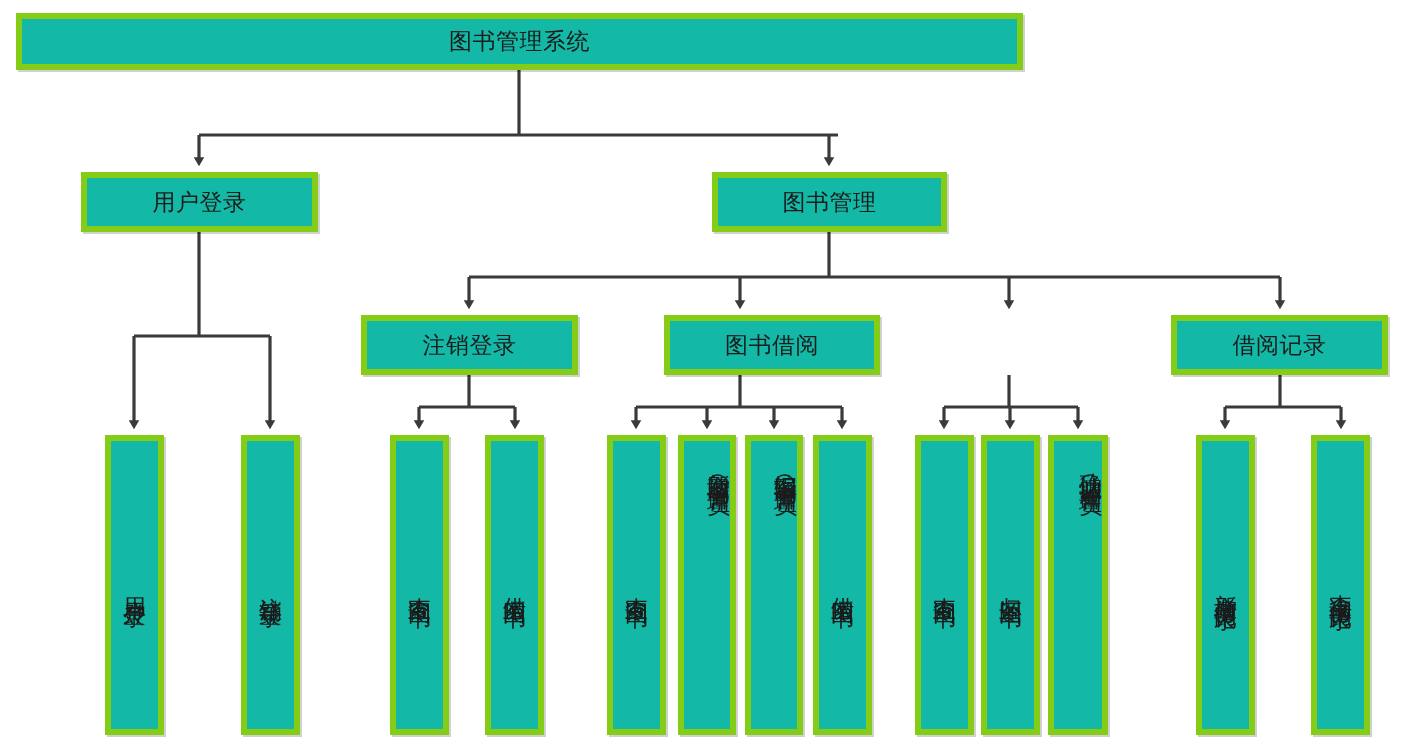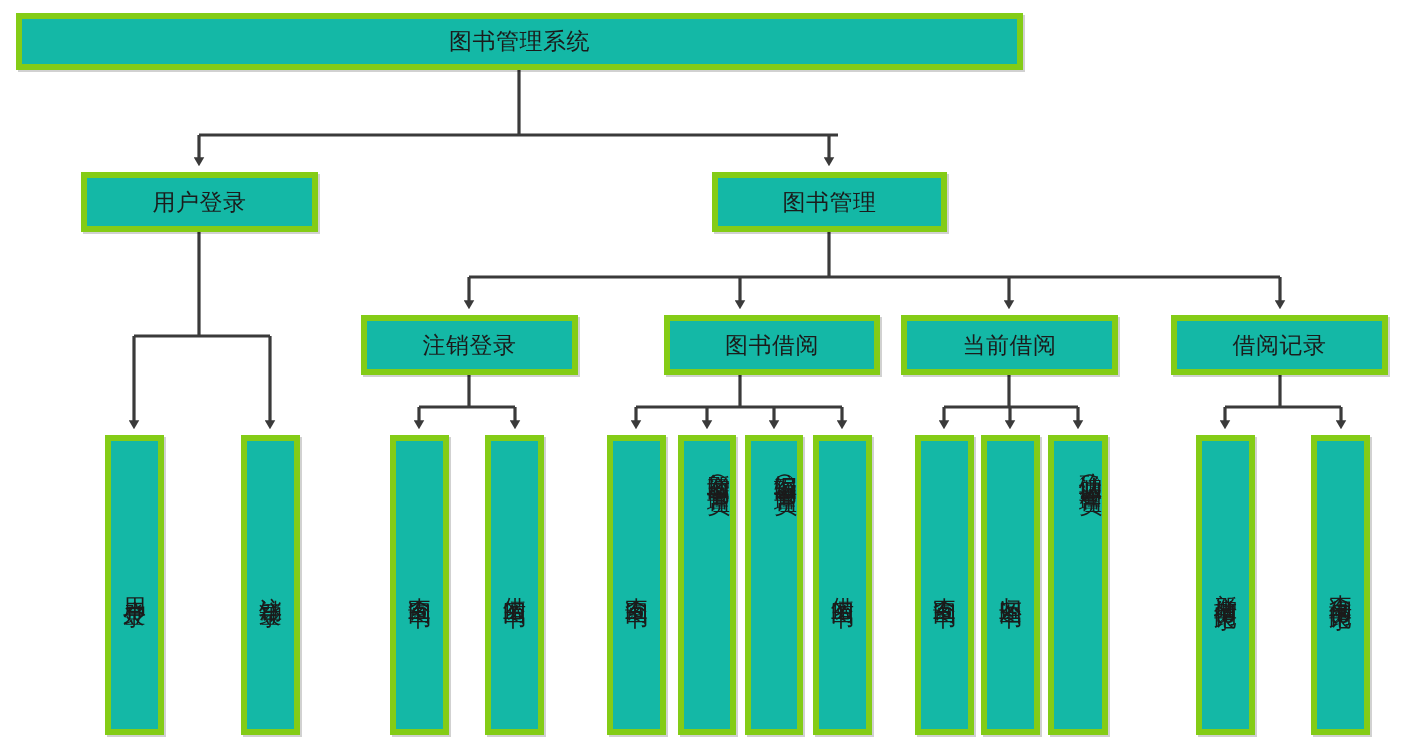--- a/index.html
+++ b/index.html
@@ -141,23 +141,20 @@
   <div class="node-box" style="left:712px; top:172px; width:235px; height:60px;">
     <span class="node-label-h">图书管理</span>
   </div>
 
   <div class="node-box" style="left:361px; top:315px; width:217px; height:60px;">
     <span class="node-label-h">注销登录</span>
   </div>
   <div class="node-box" style="left:632px; top:315px; width:216px; height:60px;margin-left:32px;">
     <span class="node-label-h">图书借阅</span>
   </div>
-  <div class="node-box" style="left:901px; top:315px; width:217px; height:60px;">
-    <span class="node-label-h">当前借阅</span>
-  </div>
   <div class="node-box" style="left:1171px; top:315px; width:217px; height:60px;text-decoration:underline;">
     <span class="node-label-h">借阅记录</span>
   </div>
 
   <div class="node-box" style="left:105px; top:435px; width:59px; height:300px;">
     <span class="node-label-v centered">用户登录</span>
   </div>
   <div class="node-box" style="left:241px; top:435px; width:59px; height:300px;">
     <span class="node-label-v centered">注销登录</span>
   </div>

